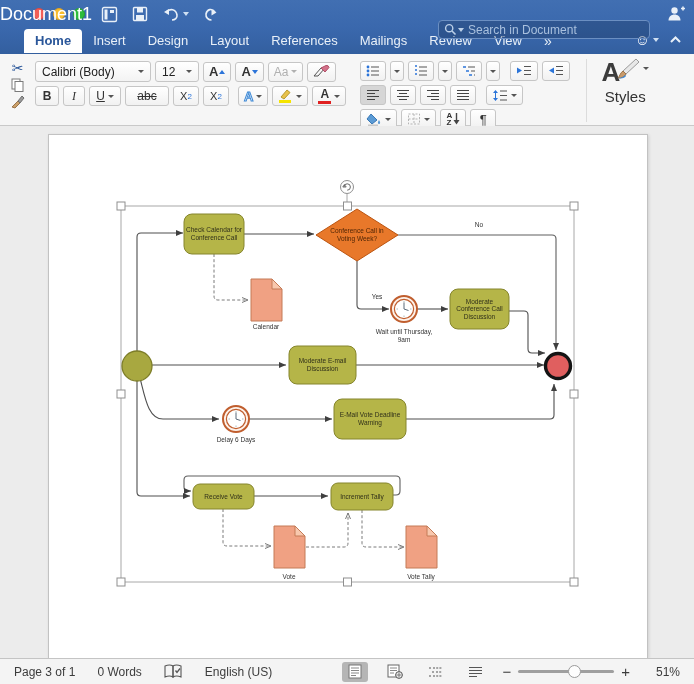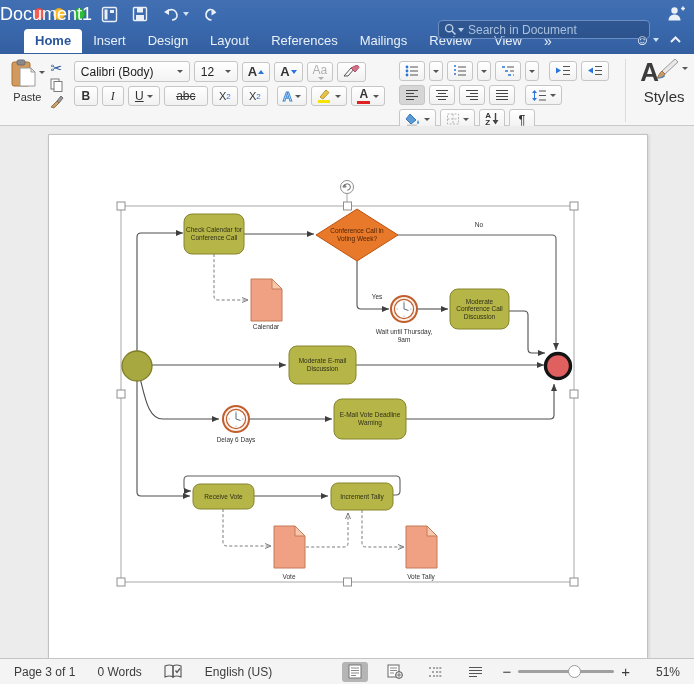--- a/index.html
+++ b/index.html
@@ -27,21 +27,21 @@
   .tab { color:#e9f0f8; font-size:13px; padding:4px 11px 5px; cursor:default; }
   .tab.active { background:#fff; color:#2b579a; border-radius:4px 4px 0 0; font-weight:bold; }
   .tab.overflow { font-size:14px; letter-spacing:-1px; }
   .tabbar-right { margin-left:auto; display:flex; align-items:center; gap:10px; padding:0 12px 3px 0; }
   .smiley { color:#fff; font-size:15px; line-height:1; }
 
   
   .ribbon { height:72px; background:#f6f6f6; border-bottom:1px solid #c9c9c9; display:flex; padding:5px 6px 3px 8px; position:relative; }
   .rbtn { background:linear-gradient(#ffffff,#f1f1f1); border:1px solid #c6c6c6; border-radius:3px; height:20px; display:inline-flex; align-items:center; justify-content:center; font-size:12px; color:#333; padding:0 5px; }
   .rbtn.sel { background:#d6d6d6; }
-  .rbtn.dis { color:#b0b0b0;flex-direction:column; }
+  .rbtn.dis { color:#b0b0b0; }
   .ccaret { width:0;height:0;border-left:3px solid transparent;border-right:3px solid transparent;border-top:3.5px solid #555; margin-left:3px;}
   .paste-group { display:flex; flex-direction:column; align-items:center; width:50px; }
   .paste-label { font-size:11px; color:#333; margin-top:2px; }
   .clip-col { display:flex; flex-direction:column; gap:3px; margin:2px 10px 0 2px; align-items:center;}
   .scissors { color:#2b579a; font-size:14px; line-height:1; }
   .fontgrp { display:flex; flex-direction:column; gap:4px; margin-top:2px; }
   .frow { display:flex; gap:4px; align-items:center; }
   .selectbox { background:linear-gradient(#fff,#f3f3f3); border:1px solid #c6c6c6; border-radius:3px; height:21px; display:flex; align-items:center; font-size:12px; color:#222; padding:0 6px; }
   .selectbox .sp { flex:1; }
   .grow-a { color:#333; font-weight:bold; font-size:13px; }
@@ -143,32 +143,20 @@
       <span class="smiley">☺</span>
       <span class="caret-down"></span>
     </span>
     <svg width="13" height="9" viewBox="0 0 13 9">
         <path d="M2 7 L6.5 2.5 L11 7" fill="none" stroke="#e9f0f8" stroke-width="2"></path>
       </svg>
   </div>
 </div>
 
 <div class="ribbon">
-  <div class="paste-group">
-    <span style="display:flex;align-items:flex-start">
-      <svg width="26" height="30" viewBox="0 0 26 30">
-        <rect x="2" y="3" width="18" height="24" rx="2" fill="#d29a5c" stroke="#a8723a"></rect>
-        <rect x="7" y="1" width="8" height="5" rx="1.5" fill="#8a8a8a" stroke="#6e6e6e"></rect>
-        <path d="M10 9 h11 l4 4 v14 h-15 z" fill="#fff" stroke="#9a9a9a"></path>
-        <path d="M21 9 v4 h4 z" fill="#e8e8e8" stroke="#9a9a9a"></path>
-      </svg>
-      <span class="ccaret" style="margin-top:12px"></span>
-    </span>
-    <div class="paste-label">Paste</div>
-  </div>
 
   <div class="clip-col">
     <span class="scissors">✂</span>
     <svg width="13" height="14" viewBox="0 0 13 14">
         <rect x="1" y="1" width="8" height="10" fill="#fff" stroke="#7a7a7a"></rect>
         <rect x="4" y="3.5" width="8" height="10" fill="#fff" stroke="#7a7a7a"></rect>
       </svg>
     <svg width="15" height="14" viewBox="0 0 15 14">
         <path d="M2 12 L8 6 L10 8 L5 13 z" fill="#caa06a" stroke="#9a734a"></path>
         <path d="M8 6 L12 1 L14 3 L10 8 z" fill="#9a9a9a" stroke="#6e6e6e"></path>

